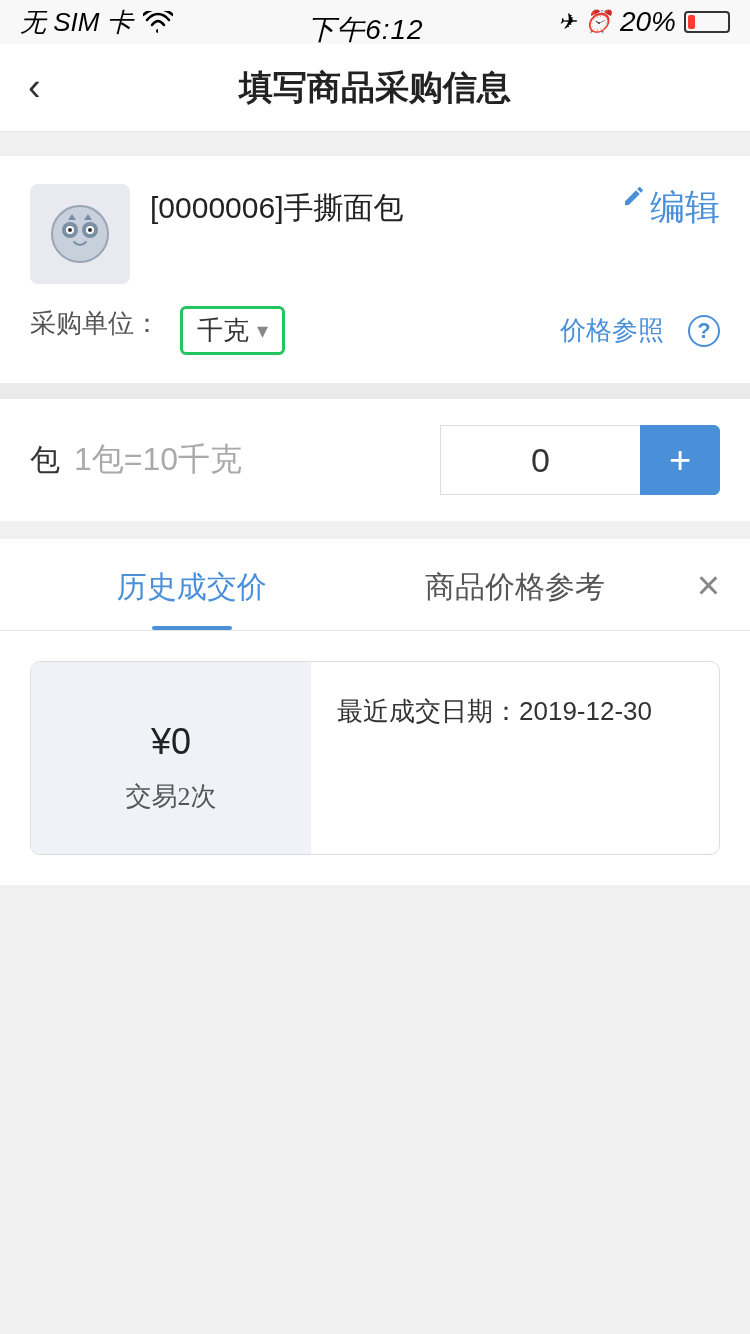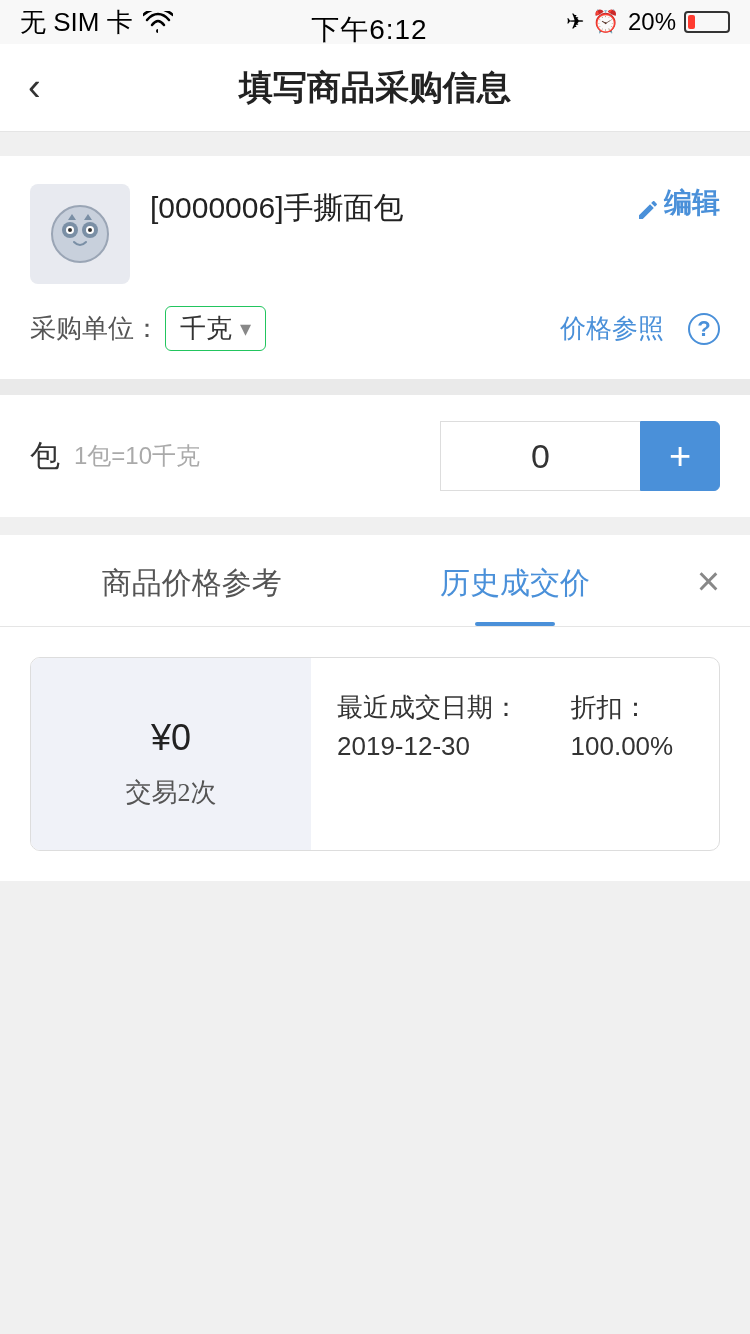--- a/index.html
+++ b/index.html
@@ -16,20 +16,21 @@
     .status-bar {
       width: 750px;
       height: 44px;
       background: #f8f8f8;
       display: flex;
       align-items: center;
       justify-content: space-between;
       padding: 0 20px;
       font-size: 26px;
       color: #000;
+      font-style: italic;
     }
     .status-left {
       display: flex;
       align-items: center;
       gap: 10px;
     }
     .status-center {
       font-size: 28px;
       font-weight: 500;
       letter-spacing: 1px;
@@ -114,43 +115,42 @@
       justify-content: center;
       flex-shrink: 0;
     }
     .product-name {
       font-size: 30px;
       color: #222;
       font-weight: 500;
       padding-top: 4px;
     }
     .product-edit {
-      font-size: 28px;
+      font-size: 35px;
       color: #4a90d9;
       display: flex;
-      align-items: flex-end;
+      align-items: flex-start;
       gap: 4px;
       white-space: nowrap;
       cursor: pointer;
-      font-weight: bold;
     }
     .product-unit-row {
       display: flex;
       align-items: center;
       justify-content: space-between;
       margin-top: 22px;
     }
     .product-unit-label {
       font-size: 26px;
       color: #555;
     }
     .product-unit-select {
       display: flex;
       align-items: center;
-      border: 1px solid #22c55e;
+      border: 3px solid #22c55e;
       border-radius: 6px;
       padding: 4px 14px;
       font-size: 26px;
       color: #333;
       gap: 8px;
       cursor: pointer;
       background: #fff;
     }
     .price-ref {
       font-size: 26px;
@@ -191,21 +191,21 @@
       display: flex;
       align-items: center;
       gap: 14px;
     }
     .quantity-unit {
       font-size: 30px;
       color: #333;
       font-weight: 500;
     }
     .quantity-hint {
-      font-size: 24px;
+      font-size: 32px;
       color: #aaa;
       text-align: right;
     }
     .quantity-control {
       display: flex;
       align-items: center;
       gap: 0;
     }
     .quantity-input-box {
       width: 200px;
@@ -338,21 +338,21 @@
       <path d="M15 18 Q15 18 15 18 L15 22 L15 22 Q13 22 13 20 Q13 18 15 18Z" fill="#000"></path>
       <path d="M9 14 Q12 10 15 10 Q18 10 21 14" stroke="#000" stroke-width="2.5" fill="none" stroke-linecap="round"></path>
       <path d="M4 9 Q9 3 15 3 Q21 3 26 9" stroke="#000" stroke-width="2.5" fill="none" stroke-linecap="round"></path>
       <path d="M0 4 Q7 -2 15 -2 Q23 -2 30 4" stroke="#000" stroke-width="2.5" fill="none" stroke-linecap="round"></path>
     </svg>
   </div>
   <div class="status-center">下午6:12</div>
   <div class="status-right">
     <span style="font-size:22px;">✈</span>
     <span style="font-size:22px;">⏰</span>
-    <span style="font-size:24px;">20%</span>
+    <span style="font-size:28px;">20%</span>
     <div class="battery-icon">
       <div class="battery-body">
         <div class="battery-fill"></div>
       </div>
     </div>
   </div>
 </div>
 
 <div class="header">
   <div class="header-back">
@@ -387,21 +387,21 @@
       </div>
       <div class="product-edit">
         <svg width="24" height="24" viewBox="0 0 24 24">
           <path d="M3 17.25V21h3.75L17.81 9.94l-3.75-3.75L3 17.25zM20.71 7.04c.39-.39.39-1.02 0-1.41l-2.34-2.34c-.39-.39-1.02-.39-1.41 0l-1.83 1.83 3.75 3.75 1.83-1.83z" fill="#4a90d9"></path>
         </svg>
         <span>编辑</span>
       </div>
     </div>
 
     <div class="product-unit-row">
-      <div style="display:flex;align-items:center;gap:5px;">
+      <div style="display:flex;align-items:flex-start;gap:20px;">
         <span class="product-unit-label">采购单位：</span>
         <div class="product-unit-select">
           <span>千克</span>
           <span style="font-size:22px;color:#888;">▾</span>
         </div>
       </div>
       <div class="price-ref">
         <span>价格参照</span>
         <div class="price-ref-help">
           <span>?</span>
@@ -422,44 +422,41 @@
         <span>0</span>
       </div>
       <div class="quantity-plus">
         <span>+</span>
       </div>
     </div>
   </div>
 
   <div class="tab-panel">
     <div class="tab-header">
+      <div class="tab-item active">
+        <span>历史成交价</span>
+      </div>
       <div class="tab-item">
         <span>商品价格参考</span>
-      </div>
-      <div class="tab-item active">
-        <span>历史成交价</span>
       </div>
       <div class="tab-close">
         <span>×</span>
       </div>
     </div>
 
     <div class="tab-content">
       <div class="history-card">
         <div class="history-left">
           <div class="history-price">
             <span>¥</span><span>0</span>
           </div>
           <div class="history-trades">交易2次</div>
         </div>
         <div class="history-right">
           <div class="history-detail-row">
             <span>最近成交日期：</span><span>2019-12-30</span>
           </div>
-          <div class="history-detail-row">
-            <span>折扣：</span><span>100.00%</span>
-          </div>
         </div>
       </div>
     </div>
   </div>
 
 </div>
 
 </body></html>

